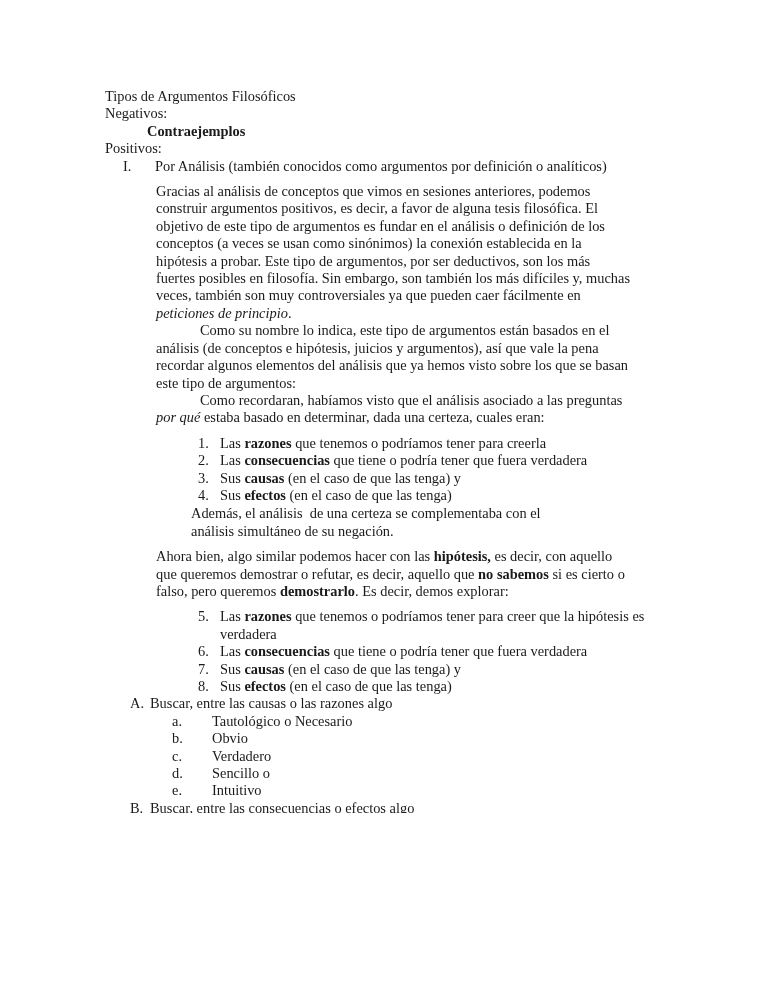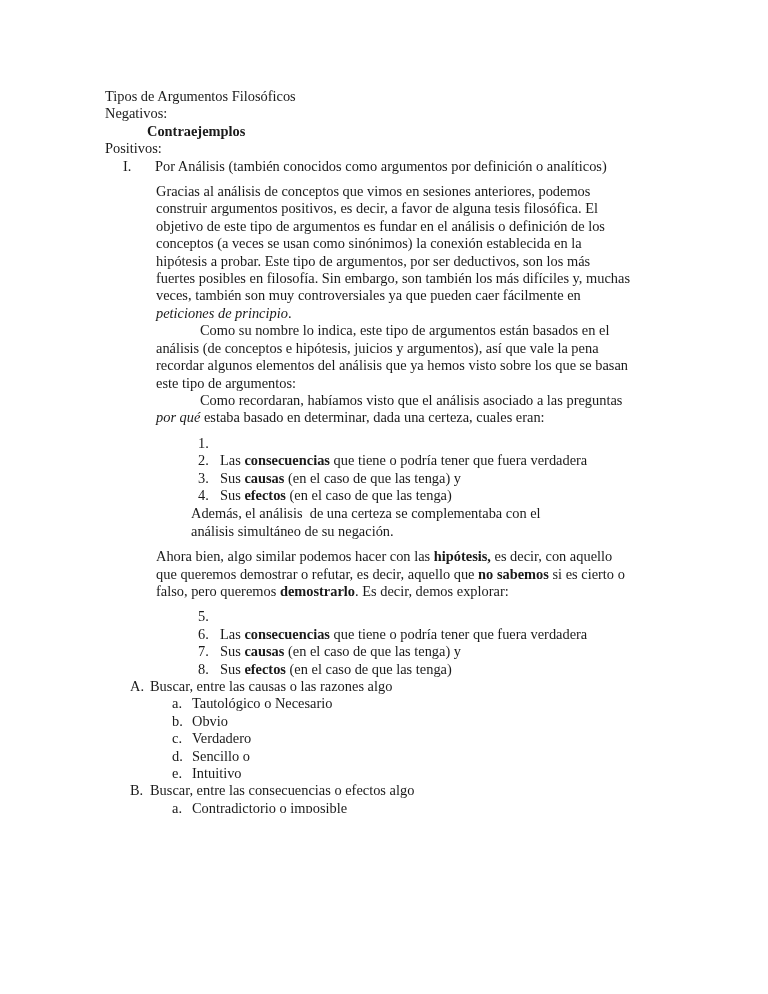--- a/index.html
+++ b/index.html
@@ -93,21 +93,21 @@
   }
   .alpha-head .mark { width: 20px; flex: none; }
   .alpha-head .txt { flex: 1; }
   .sublist { margin: 0; padding-left: 0; list-style: none; }
   .sublist li {
     display: flex;
     align-items: flex-start;
     padding-left: 42px;
   }
   .sublist li .mark { width: 20px; flex: none; }
-  .sublist li .txt { flex: 1; }
+  .sublist li .txt { flex: 1; margin-left: 20px; }
 
   b, .b { font-weight: bold; }
   i, .i { font-style: italic; }
 </style>
 </head>
 <body>
 
 <div id="page">
   <div id="doc">
 
@@ -125,20 +125,21 @@
       <p><span>Gracias al análisis de conceptos que vimos en sesiones anteriores, podemos construir argumentos positivos, es decir, a favor de alguna tesis filosófica. El objetivo de este tipo de argumentos es fundar en el análisis o definición de los conceptos (a veces se usan como sinónimos) la conexión establecida en la hipótesis a probar. Este tipo de argumentos, por ser deductivos, son los más fuertes posibles en filosofía. Sin embargo, son también los más difíciles y, muchas veces, también son muy controversiales ya que pueden caer fácilmente en </span><i>peticiones de principio</i><span>.</span></p>
 
       <p class="p-indent">Como su nombre lo indica, este tipo de argumentos están basados en el análisis (de conceptos e hipótesis, juicios y argumentos), así que vale la pena recordar algunos elementos del análisis que ya hemos visto sobre los que se basan este tipo de argumentos:</p>
 
       <p class="p-indent"><span>Como recordaran, habíamos visto que el análisis asociado a las preguntas </span><i>por qué</i><span> estaba basado en determinar, dada una certeza, cuales eran:</span></p>
     </div>
 
     <ul class="numlist">
       <li>
         <span class="mark">1.</span>
+        <span class="txt"><span>Las </span><b>razones</b><span> que tenemos o podríamos tener para creerla</span></span>
       </li>
       <li>
         <span class="mark">2.</span>
         <span class="txt"><span>Las </span><b>consecuencias</b><span> que tiene o podría tener que fuera verdadera</span></span>
       </li>
       <li>
         <span class="mark">3.</span>
         <span class="txt"><span>Sus </span><b>causas</b><span> (en el caso de que las tenga) y</span></span>
       </li>
       <li>
@@ -149,20 +150,21 @@
 
     <div class="sub-note ln">Además, el análisis  de una certeza se complementaba con el análisis simultáneo de su negación.</div>
 
     <div class="body-block">
       <p><span>Ahora bien, algo similar podemos hacer con las </span><b>hipótesis,</b><span> es decir, con aquello que queremos demostrar o refutar, es decir, aquello que </span><b>no sabemos</b><span> si es cierto o falso, pero queremos </span><b>demostrarlo</b><span>. Es decir, demos explorar:</span></p>
     </div>
 
     <ul class="numlist">
       <li>
         <span class="mark">5.</span>
+        <span class="txt"><span>Las </span><b>razones</b><span> que tenemos o podríamos tener para creer que la hipótesis es verdadera</span></span>
       </li>
       <li>
         <span class="mark">6.</span>
         <span class="txt"><span>Las </span><b>consecuencias</b><span> que tiene o podría tener que fuera verdadera</span></span>
       </li>
       <li>
         <span class="mark">7.</span>
         <span class="txt"><span>Sus </span><b>causas</b><span> (en el caso de que las tenga) y</span></span>
       </li>
       <li>

